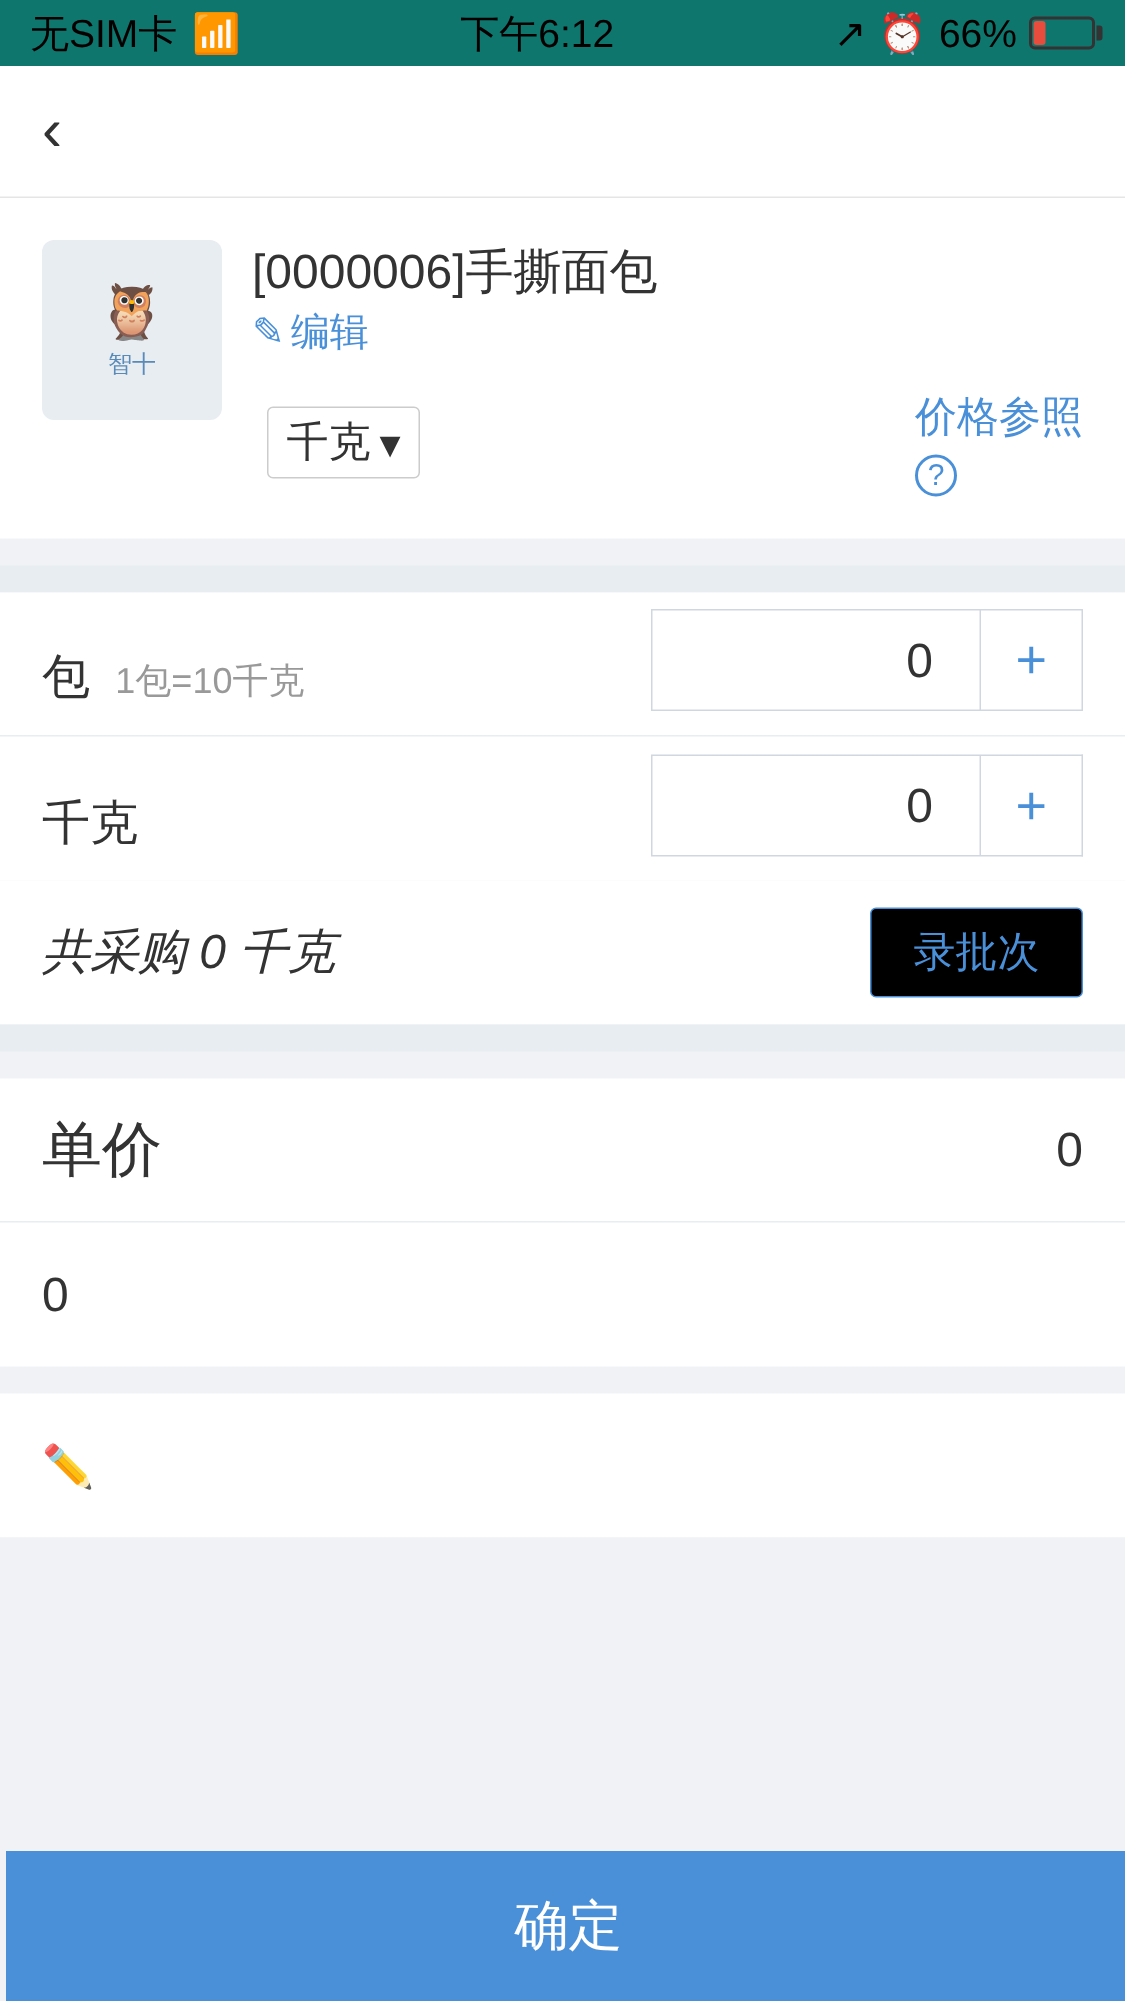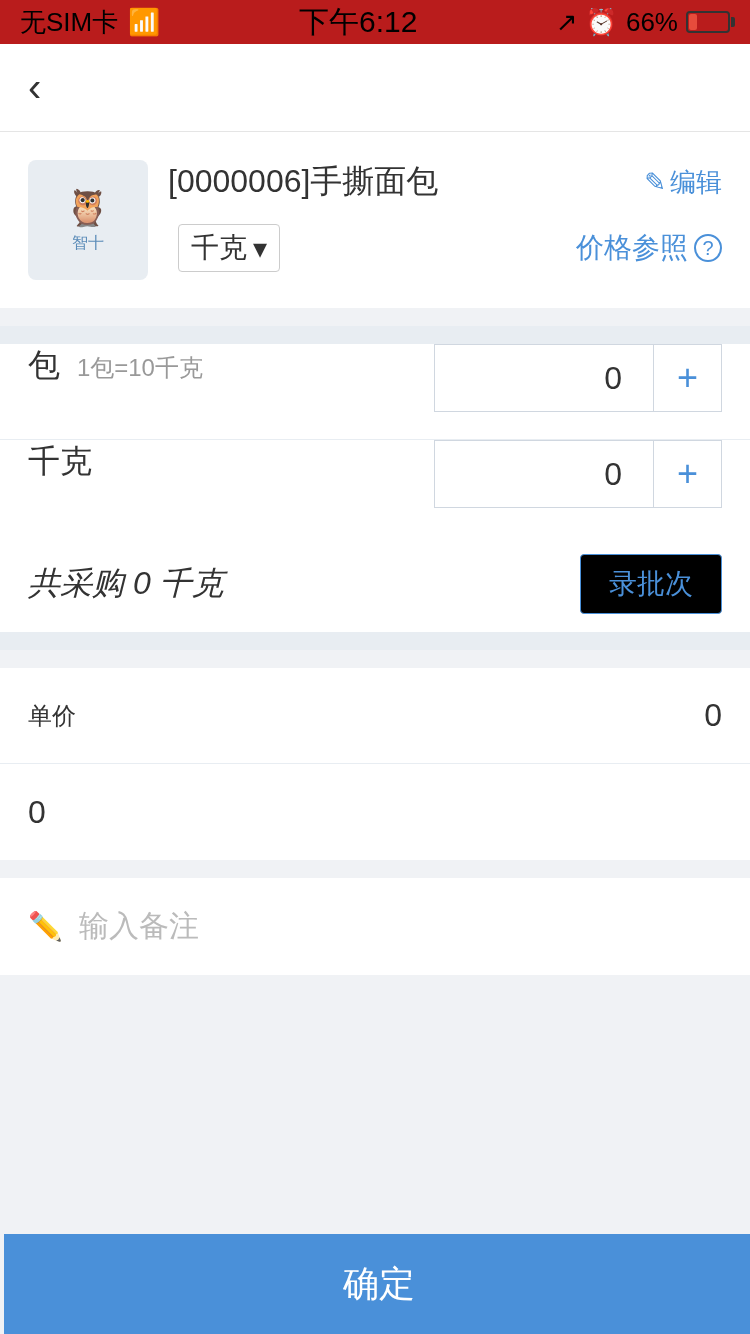--- a/index.html
+++ b/index.html
@@ -9,30 +9,30 @@
       min-height: 1334px;
       font-family: -apple-system, "PingFang SC", "Helvetica Neue", Arial, sans-serif;
       background: #f0f2f5;
       font-size: 32px;
       color: #333;
     }
 
     
     .status-bar {
       height: 44px;
-      background: #b91c1c;
+      background: #0f766e;
       display: flex;
       align-items: center;
       justify-content: space-between;
       padding: 0 20px;
       font-size: 26px;
       color: #000;
     }
     .status-left { display: flex; align-items: center; gap: 10px; }
-    .status-center { font-size: 30px; font-weight: 500; }
+    .status-center { font-size: 26px; font-weight: 500; }
     .status-right { display: flex; align-items: center; gap: 8px; font-size: 26px; }
     .battery-icon {
       width: 44px; height: 22px;
       border: 2px solid #333;
       border-radius: 4px;
       position: relative;
       display: inline-flex;
       align-items: center;
     }
     .battery-icon::after {
@@ -105,21 +105,22 @@
       font-size: 16px;
       color: #5a8bb8;
       margin-top: 4px;
     }
     .product-info {
       flex: 1;
     }
     .product-header {
       display: flex;
       justify-content: space-between;
-      align-items: center;
+      align-items: flex-start;
+      flex-direction: column;
     }
     .product-name {
       font-size: 32px;
       color: #333;
       font-weight: 500;
     }
     .edit-btn {
       font-size: 26px;
       color: #4a90d9;
       display: flex;
@@ -145,38 +146,39 @@
       padding: 4px 12px;
       font-size: 28px;
       color: #333;
       margin-left: 10px;
       gap: 6px;
     }
     .price-ref {
       font-size: 28px;
       color: #4a90d9;
       display: flex;
-      align-items: center;
+      align-items: flex-start;
       gap: 6px;
+      flex-direction: column;
     }
 
     
     .divider {
       height: 18px;
       background: #e8edf2;
     }
 
     
     .input-section {
       background: #fff;
     }
     .input-row {
       display: flex;
-      align-items: flex-start;
-      padding: 0 28px;
+      align-items: flex-end;
+      padding: 16px 28px;
       height: 96px;
       border-bottom: 1px solid #e8edf2;
       gap: 19px;
     }
     .input-row:last-child {
       border-bottom: none;
     }
     .input-label {
       flex: 1;
       font-size: 32px;
@@ -251,21 +253,21 @@
       align-items: center;
       padding: 0 28px;
       height: 96px;
       border-bottom: 1px solid #e8edf2;
     }
     .info-row:last-child {
       border-bottom: none;
     }
     .info-label {
       flex: 1;
-      font-size: 24px;
+      font-size: 40px;
       color: #333;
     }
     .info-value {
       font-size: 32px;
       color: #333;
     }
 
     
     .notes-section {
       background: #fff;
@@ -396,18 +398,17 @@
     <span class="info-label">单价</span>
     <span class="info-value">0</span>
   </div>
   <div class="info-row">
     <span class="info-value">0</span>
   </div>
 </div>
 
 <div class="notes-section">
   <span class="notes-icon">✏️</span>
-  <span class="notes-placeholder">输入备注</span>
 </div>
 
 <div class="spacer"></div>
 
 <button class="confirm-btn">确定</button>
 
 </body></html>

